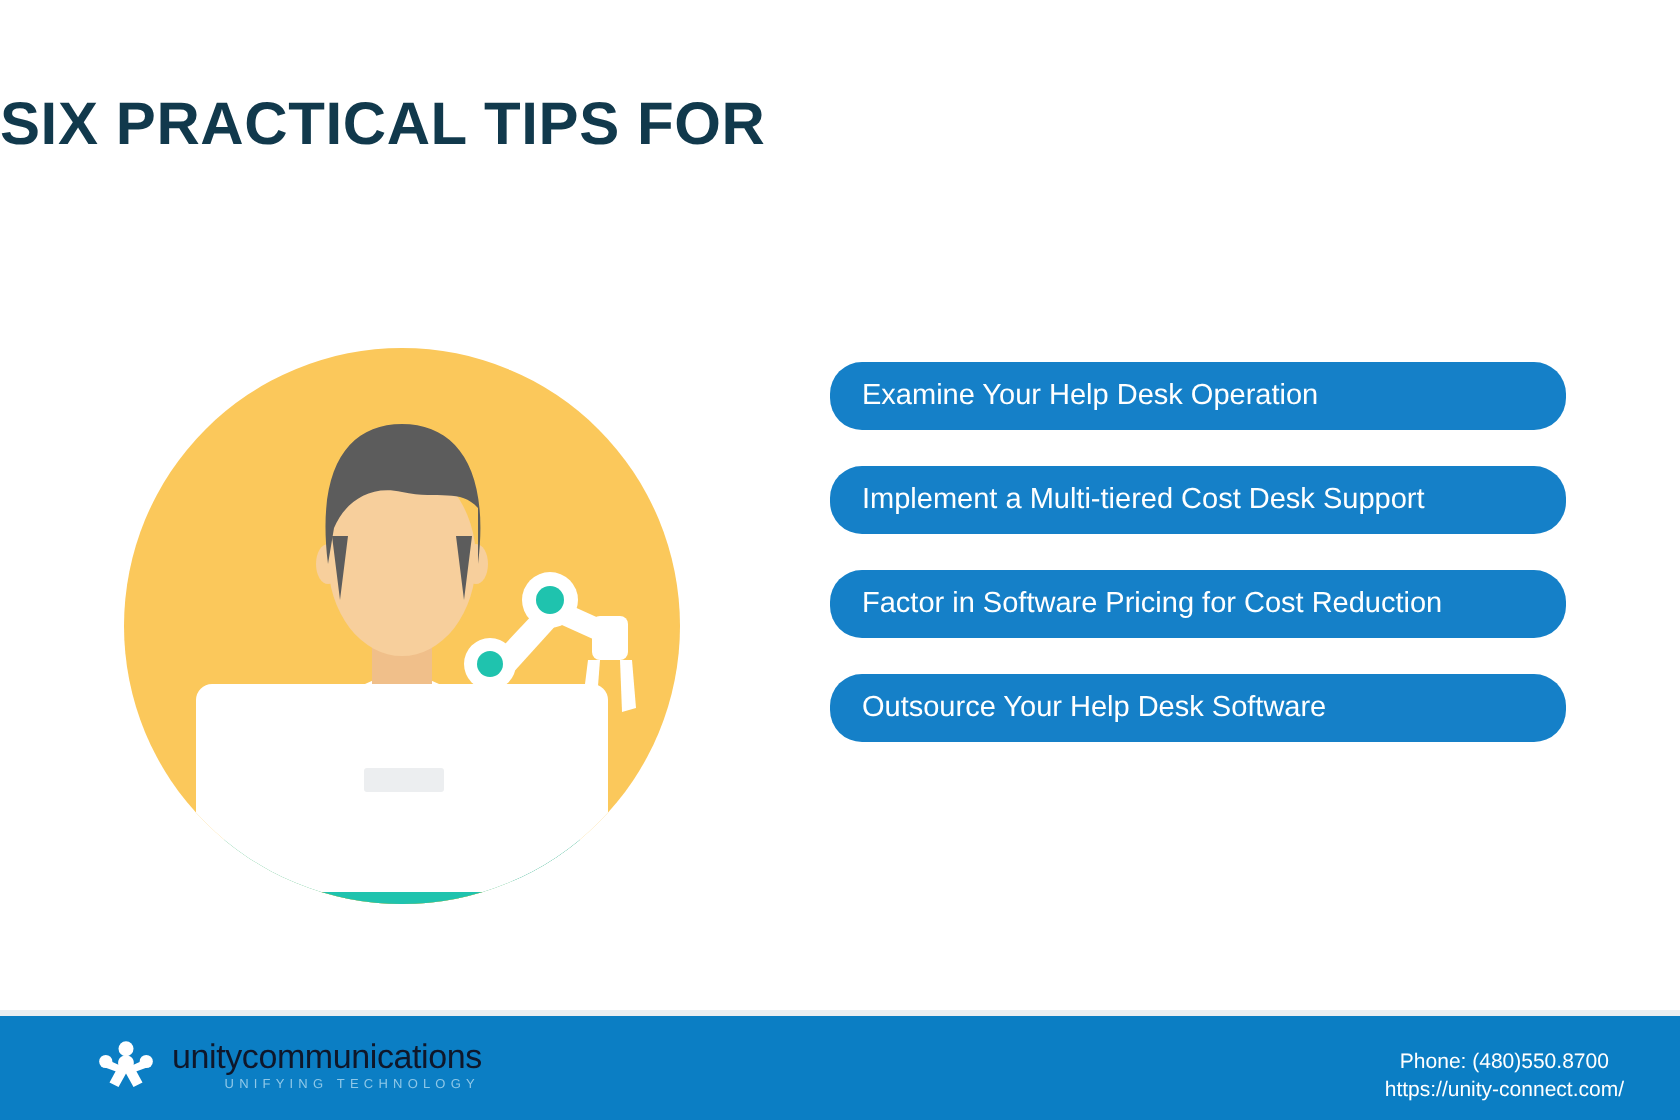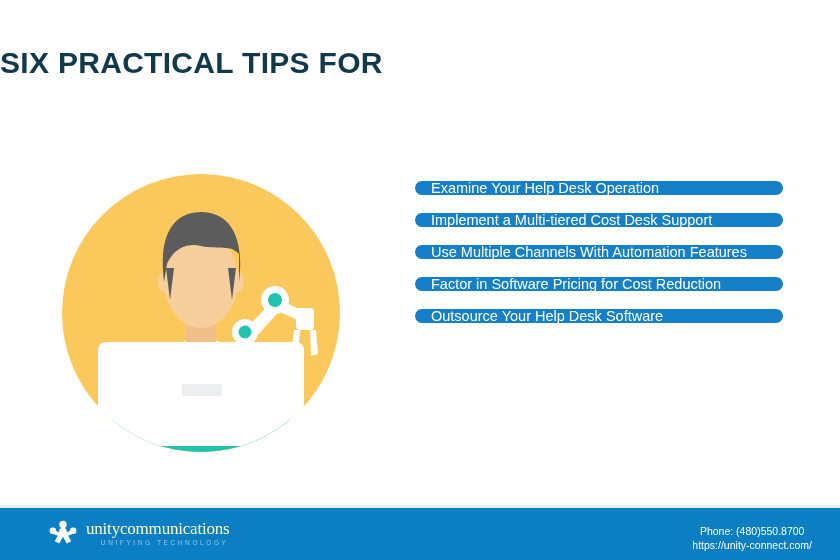--- a/index.html
+++ b/index.html
@@ -71,21 +71,21 @@
   
   .tips {
     position: absolute;
     left: 415px;
     top: 181px;
     width: 368px;
   }
   .tip-pill {
     position: relative;
     width: 368px;
-    height: 14px;
+    height: 34px;
     border-radius: 16px;
     background: #1580c8;
     margin-bottom: 18px;
     display: flex;
     align-items: center;
   }
   .tip-label {
     color: #ffffff;
     font-family: "Liberation Sans", sans-serif;
     font-size: 14.5px;
@@ -115,22 +115,22 @@
     position: absolute;
     left: 48px;
     top: 10px;
     display: flex;
     align-items: center;
     gap: 8px;
   }
   .logo-mark { width: 30px; height: 30px; display: block; }
   .logo-text-wrap { display: flex; flex-direction: column; justify-content: center; }
   .logo-word {
-    color: #fef9c3;
-    font-family: Liberation Serif, serif;
+    color: #0f172a;
+    font-family: Liberation Sans, sans-serif;
     font-size: 17px;
     line-height: 19px;
     letter-spacing: -0.2px;
   }
   .logo-tagline {
     color: #8fc8e8;
     font-family: "Liberation Sans", sans-serif;
     font-size: 6.5px;
     letter-spacing: 2.6px;
     line-height: 9px;
@@ -221,23 +221,20 @@
       </g>
     </svg>
   </div>
 
   <div class="tips">
     <div class="tip-pill">
       <span class="tip-label">Examine Your Help Desk Operation</span>
     </div>
     <div class="tip-pill">
       <span class="tip-label">Implement a Multi-tiered Cost Desk Support</span>
-    </div>
-    <div class="tip-pill">
-      <span class="tip-label">Use Multiple Channels With Automation Features</span>
     </div>
     <div class="tip-pill">
       <span class="tip-label">Factor in Software Pricing for Cost Reduction</span>
     </div>
     <div class="tip-pill">
       <span class="tip-label">Outsource Your Help Desk Software</span>
     </div>
   </div>
 
   <div class="footer-rule"></div>

